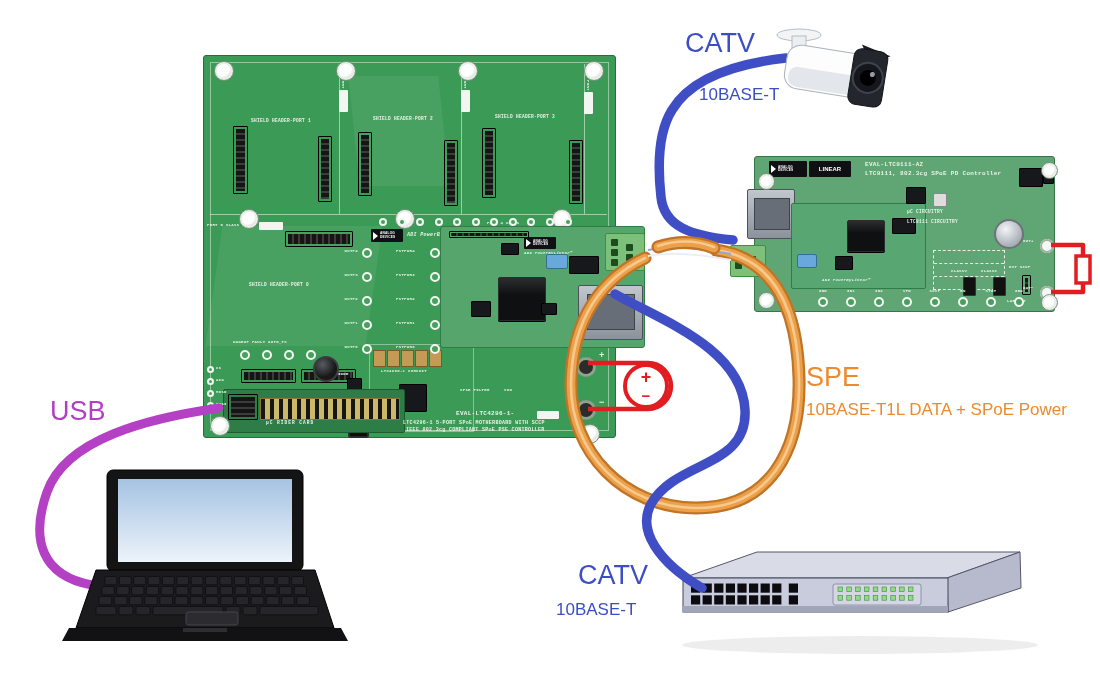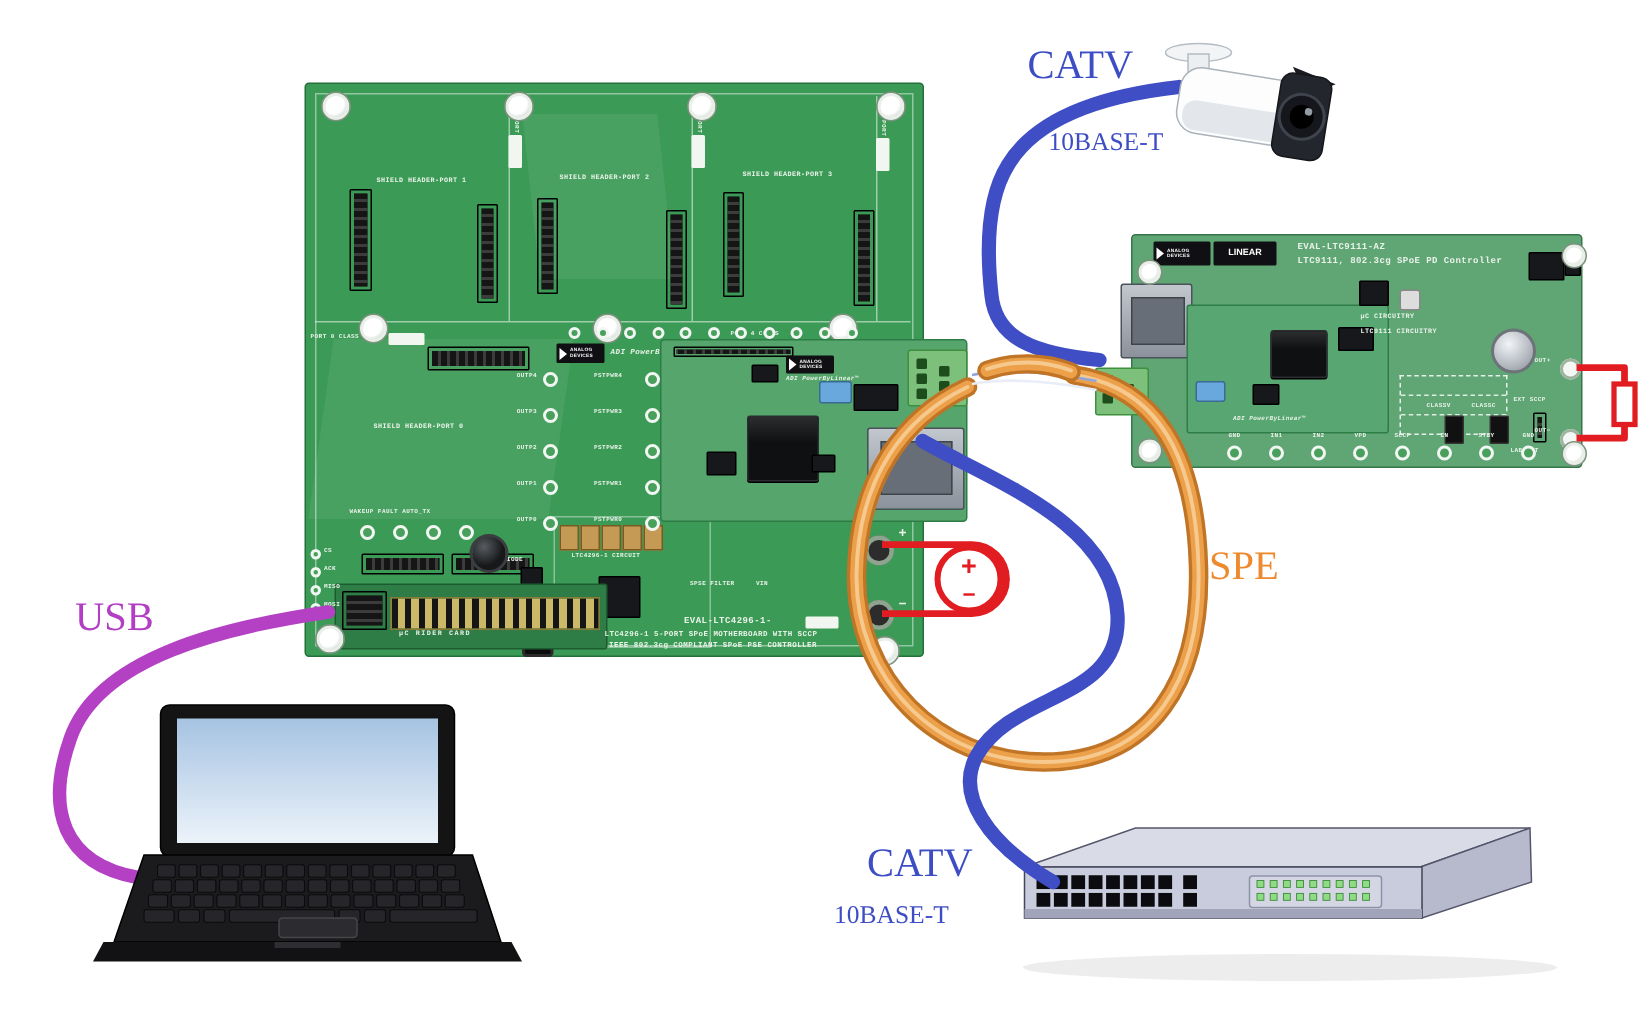--- a/index.html
+++ b/index.html
@@ -40,21 +40,21 @@
   .cap{position:absolute;border-radius:50%;background:radial-gradient(circle at 35% 30%,#585c60,#17181a 60%);border:2px solid #3b3d40;box-sizing:border-box;}
   .cap2{position:absolute;border-radius:50%;background:radial-gradient(circle at 38% 32%,#f2f4f6,#b9bec5 55%,#8a9098);border:2px solid #6d7378;box-sizing:border-box;}
   .btn{position:absolute;background:#0c0c0c;border:2px solid #2b2b2b;border-radius:3px;}
   .trim{position:absolute;background:#68a8dc;border:1px solid #3a6b94;border-radius:2px;}
   .adilogo{position:absolute;background:#101014;color:#fff;display:flex;align-items:center;gap:2px;padding:1px 2px;box-sizing:border-box;border-radius:1px;}
   .adilogo .tri{width:0;height:0;border-left:5px solid #fff;border-top:4px solid transparent;border-bottom:4px solid transparent;}
   .adilogo .t{font:700 3.2px/1.05 "Liberation Sans",sans-serif;letter-spacing:.2px;}
   .dashed{position:absolute;border:1px dashed rgba(255,255,255,.85);}
   .jump{position:absolute;background:#111;border:1px solid #333;border-radius:1px;}
   
-  .lbl{position:absolute;z-index:6;font-family:Liberation Serif, serif;white-space:nowrap;}
+  .lbl{position:absolute;z-index:6;font-family:Liberation Sans, sans-serif;white-space:nowrap;}
   .lbl.big{font-size:27px;font-weight:400;}
   .lbl.sub{font-size:17px;font-weight:400;}
   .blue-t{color:var(--label-blue);}
   .purple-t{color:var(--label-purple);}
   .orange-t{color:var(--label-orange);}
   
   .c-blue{stroke:var(--cable-blue);stroke-width:9.5;fill:none;stroke-linecap:round;}
   .c-purple{stroke:var(--cable-purple);stroke-width:9;fill:none;stroke-linecap:round;}
   .o1{stroke:#c07426;stroke-width:13;fill:none;stroke-linecap:round;}
   .o2{stroke:#eda04a;stroke-width:8.5;fill:none;stroke-linecap:round;}
@@ -463,15 +463,16 @@
       </g>
     <rect x="186" y="612" width="52" height="13" rx="2.5" fill="#2c2c30" stroke="#46464a"></rect>
     <polygon points="69,628 341,628 348,641 62,641" fill="#121214"></polygon>
     <rect x="183" y="628" width="44" height="4" fill="#2e2e32"></rect>
   </svg>
 
   <div class="lbl big blue-t" style="left:685px;top:28px;">CATV</div>
   <div class="lbl sub blue-t" style="left:699px;top:85px;">10BASE-T</div>
   <div class="lbl big purple-t" style="left:50px;top:396px;">USB</div>
   <div class="lbl big orange-t" style="left:806px;top:362px;">SPE</div>
+  <div class="lbl sub orange-t" style="left:806px;top:400px;">10BASE-T1L DATA + SPoE Power</div>
   <div class="lbl big blue-t" style="left:578px;top:560px;">CATV</div>
   <div class="lbl sub blue-t" style="left:556px;top:600px;">10BASE-T</div>
 </div>
 
 </body></html>

